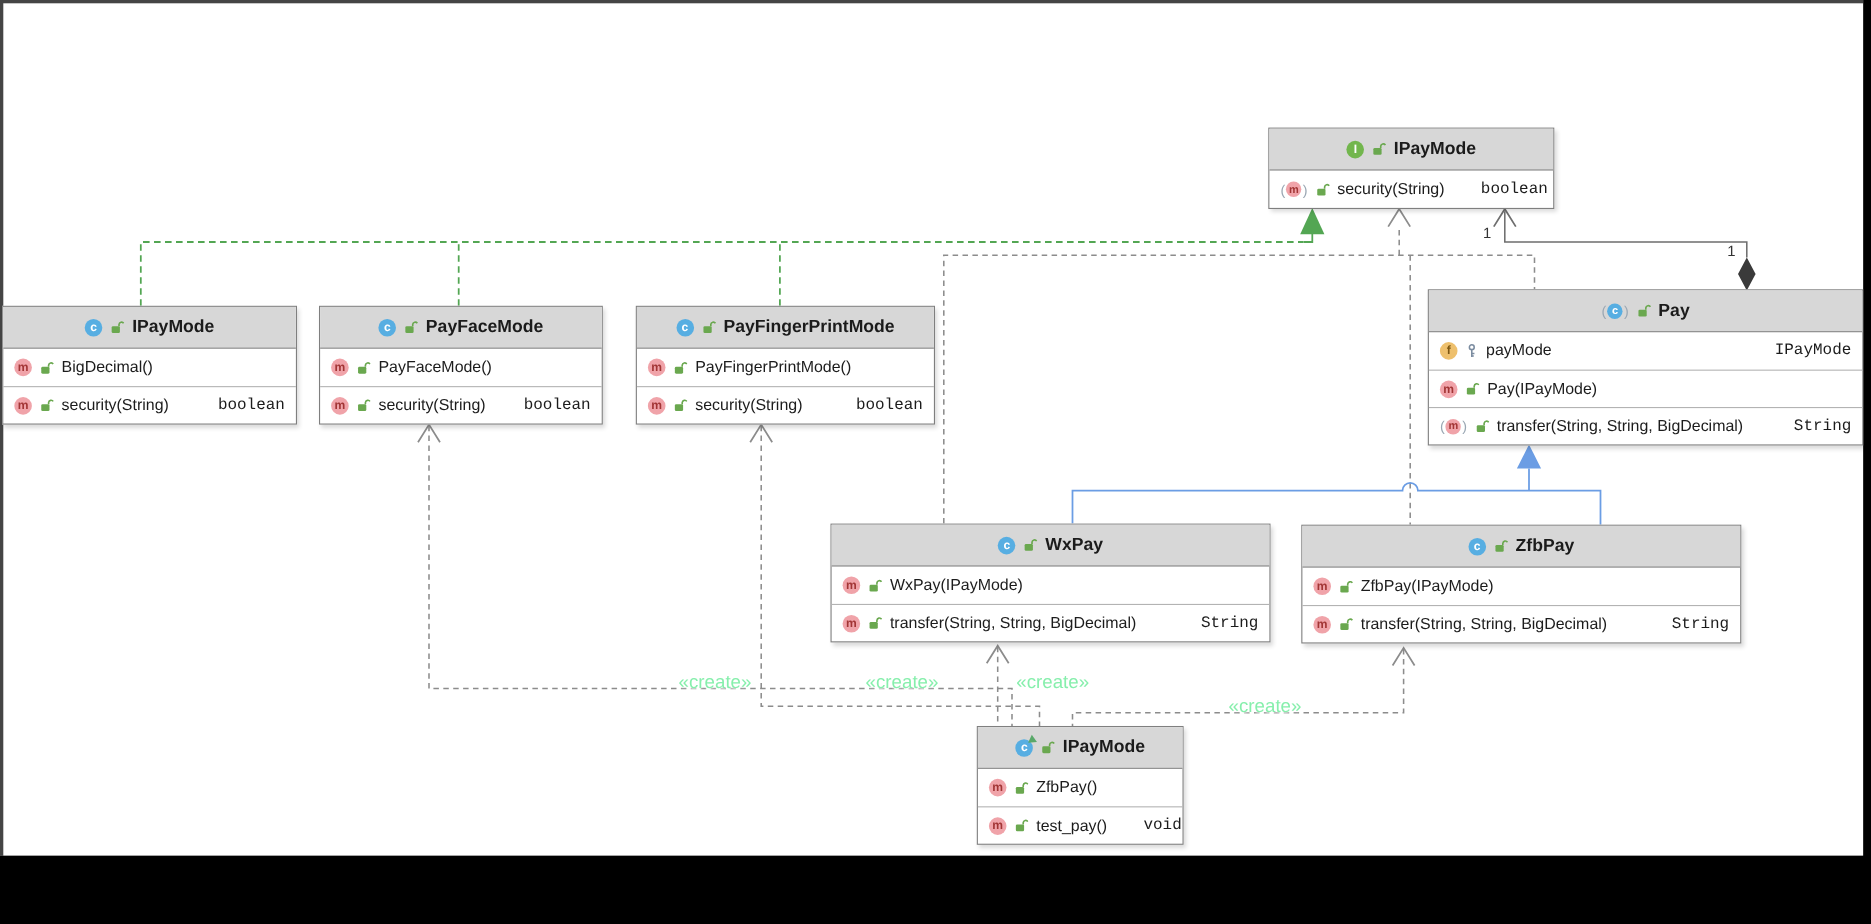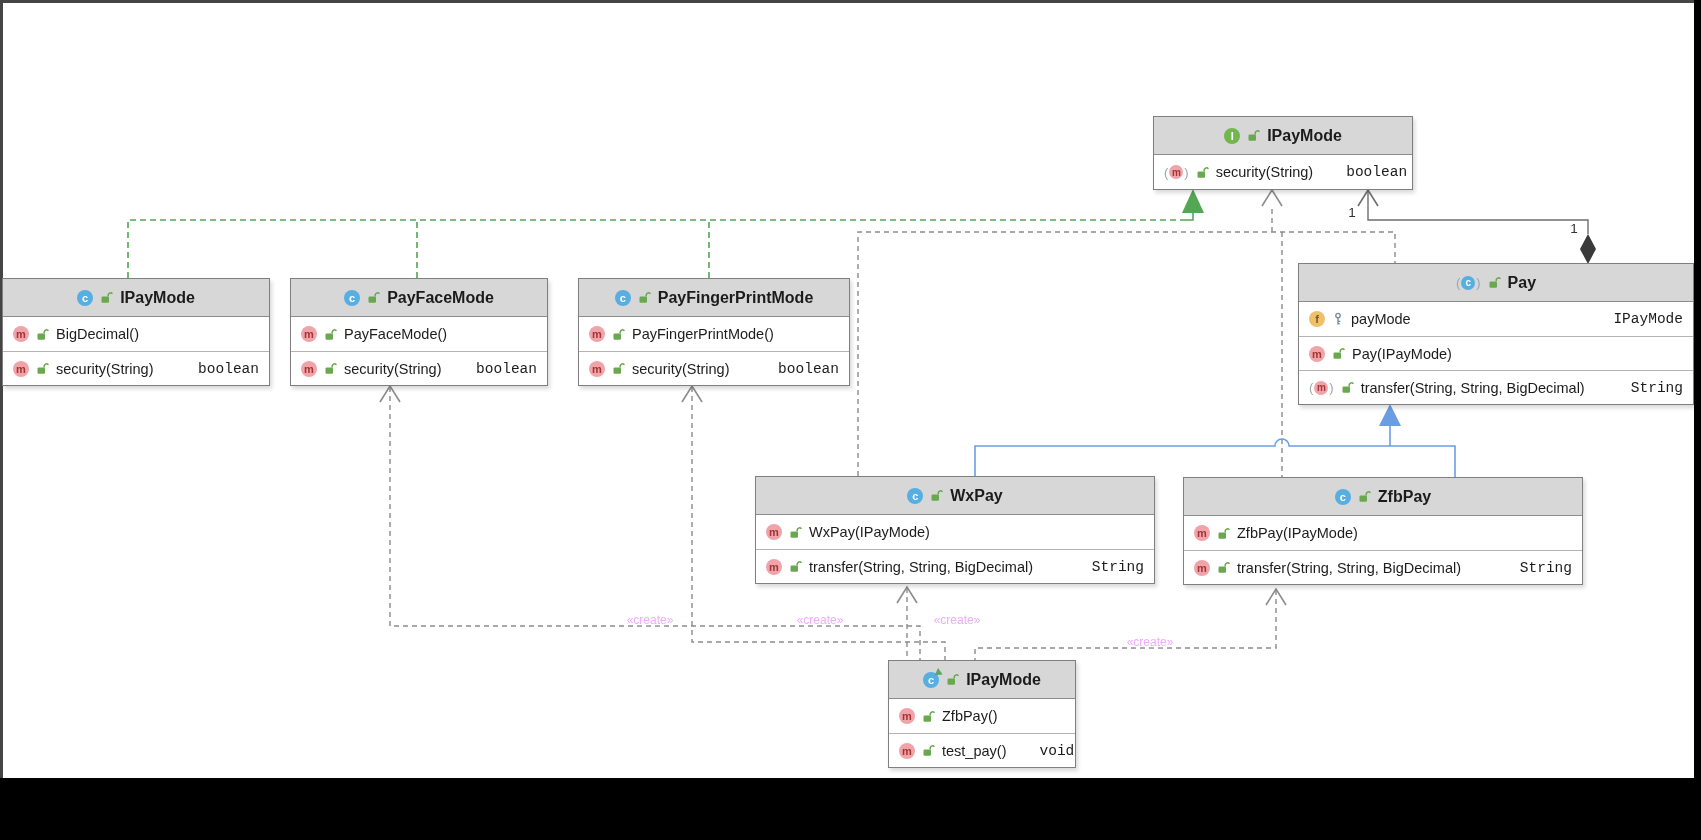--- a/index.html
+++ b/index.html
@@ -24,21 +24,21 @@
   .ci-method{background:#f0a3a9;color:#a23535;}
   .ci-field{background:#eec06d;color:#7d5712;}
   .abs-wrap{display:inline-flex;align-items:center;gap:1px;flex:0 0 auto;}
   .abs-wrap .cicon{width:14px;height:14px;font-size:10px;}
   .paren{color:#9aa7b3;font-size:13px;font-weight:400;line-height:1;}
   .vis-icon{display:inline-flex;flex:0 0 auto;}
   .runnable-wrap{position:relative;display:inline-flex;flex:0 0 auto;}
   .run-badge{position:absolute;top:-3px;right:-4px;width:0;height:0;
              border-left:7px solid #59a869;border-top:4px solid transparent;
              border-bottom:4px solid transparent;transform:rotate(25deg);}
-  .edge-label{position:absolute;transform:translate(-50%,-50%);font-size:12px;color:#f0abfc;
+  .edge-label{position:absolute;transform:translate(-50%,-50%);font-size:17px;color:#86efac;
               white-space:nowrap;text-shadow:0 0 3px #fff,0 0 3px #fff,0 0 3px #fff;}
   .mult-label{font-size:13.5px;color:#333;}
   .frame-right{position:absolute;top:0;left:1694px;width:7px;height:840px;background:#000;}
   .frame-bottom{position:absolute;top:778px;left:0;width:1701px;height:62px;background:#000;}
 </style>
 </head>
 <body>
 
 <div id="stage">
   <div id="canvas"></div>

